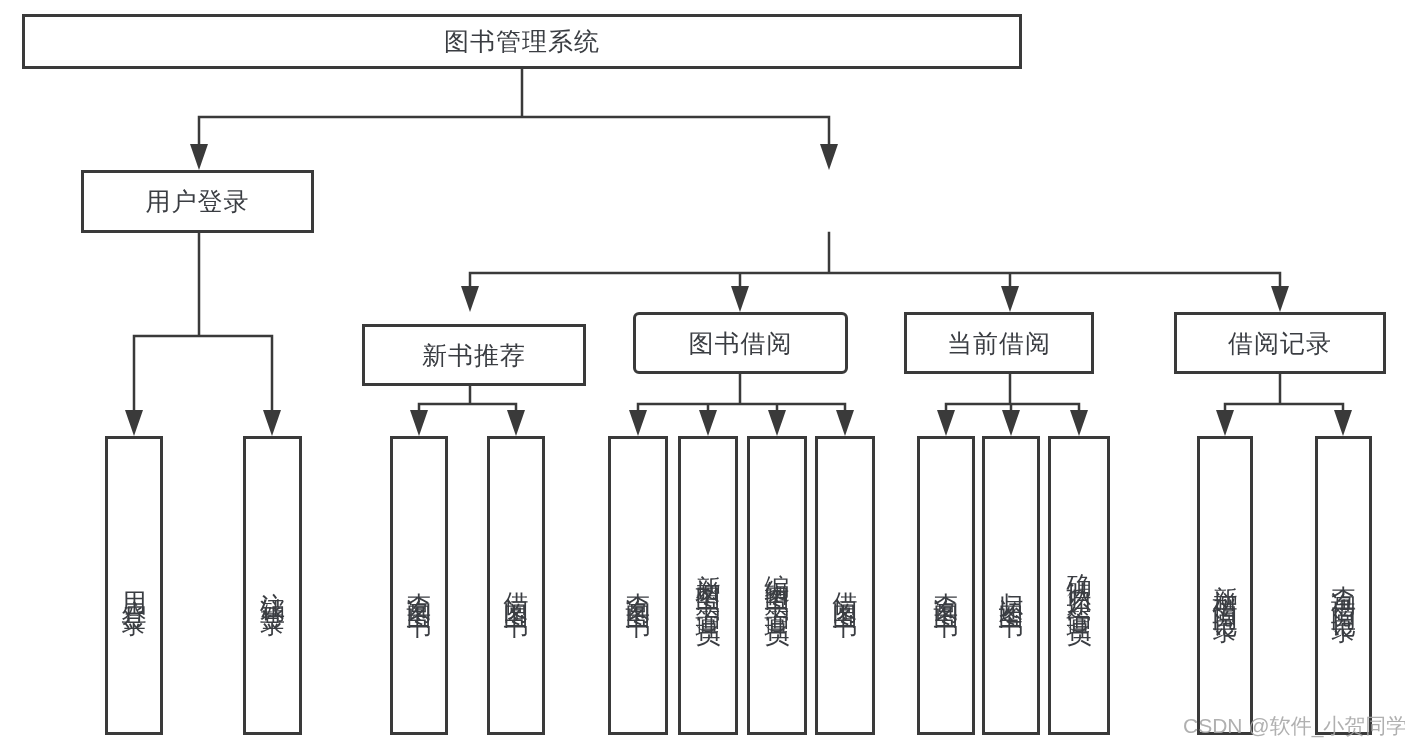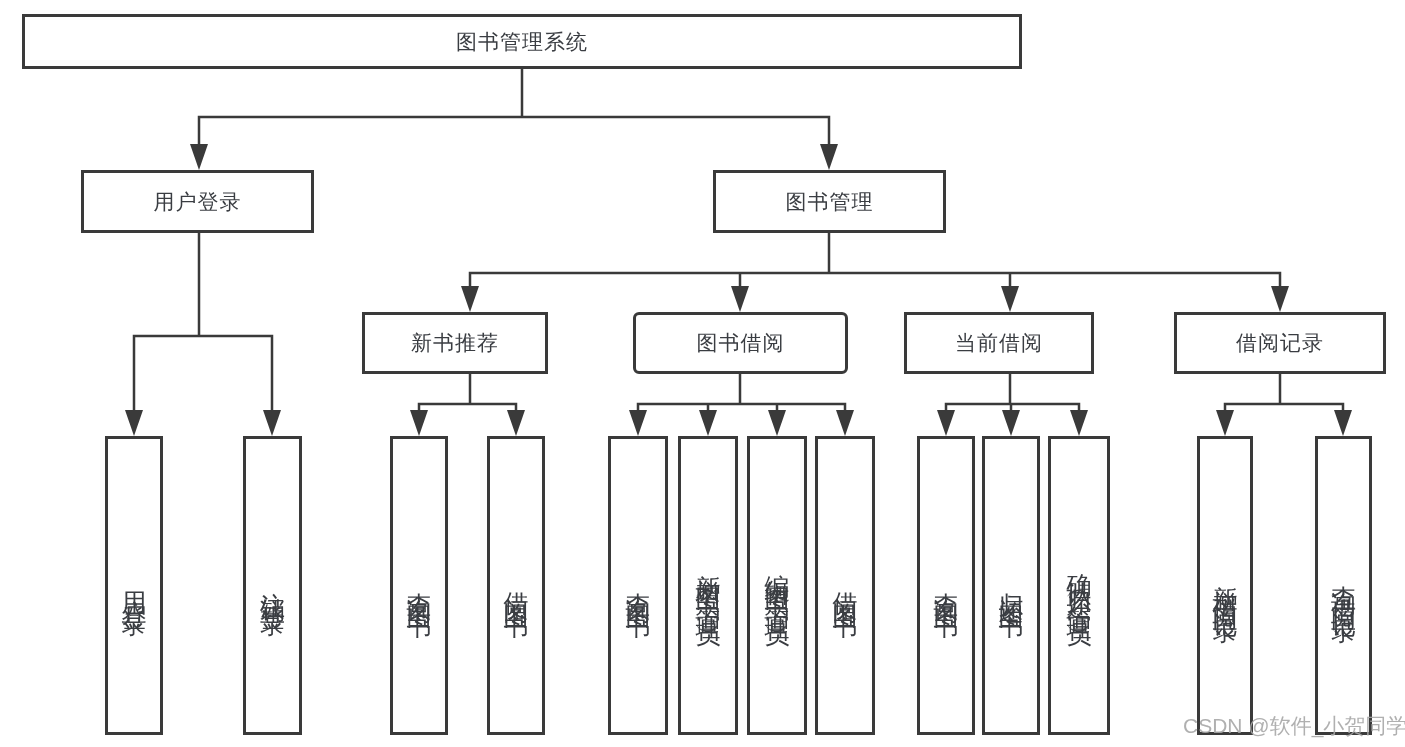--- a/index.html
+++ b/index.html
@@ -21,37 +21,37 @@
     position: absolute;
     box-sizing: border-box;
     border: 3px solid #3a3a3a;
     background: #ffffff;
     display: flex;
     align-items: center;
     justify-content: center;
     z-index: 2;
   }
   .node .hlabel {
-    font-size: 21px;
+    font-size: 25px;
     color: #3a3d42;
     letter-spacing: 1px;
     white-space: nowrap;
   }
   .leaf .vlabel {
     writing-mode: vertical-rl;
     text-orientation: mixed;
     font-size: 25px;
     line-height: 1;
     letter-spacing: 7px;
     color: #3a3d42;
   }
   .root-box  { left: 22px;  top: 14px;  width: 1000px; height: 55px; }
   .l2a { left: 81px;  top: 170px; width: 233px; height: 63px; }
   .l2b { left: 713px; top: 170px; width: 233px; height: 63px; }
-  .l3a { left: 362px;  top: 312px; width: 186px; height: 62px; }
+  .l3a { left: 362px;  top: 324px; width: 224px; height: 62px; }
   .l3b { left: 633px;  top: 312px; width: 215px; height: 62px; border-radius: 6px; }
   .l3c { left: 904px;  top: 312px; width: 190px; height: 62px; }
   .l3d { left: 1174px; top: 312px; width: 212px; height: 62px; }
   .leaf { top: 436px; height: 299px; }
   .lf1  { left: 105px;  width: 58px; }
   .lf2  { left: 243px;  width: 59px; }
   .lf3  { left: 390px;  width: 58px; }
   .lf4  { left: 487px;  width: 58px; }
   .lf5  { left: 608px;  width: 60px; }
   .lf6  { left: 678px;  width: 60px; }
@@ -128,23 +128,20 @@
     </g>
   </svg>
 
   <div class="node root-box">
     <span class="hlabel">图书管理系统</span>
   </div>
 
   <div class="node l2a">
     <span class="hlabel">用户登录</span>
   </div>
-  <div class="node l2b">
-    <span class="hlabel">图书管理</span>
-  </div>
 
   <div class="node l3a">
     <span class="hlabel">新书推荐</span>
   </div>
   <div class="node l3b">
     <span class="hlabel">图书借阅</span>
   </div>
   <div class="node l3c">
     <span class="hlabel">当前借阅</span>
   </div>

